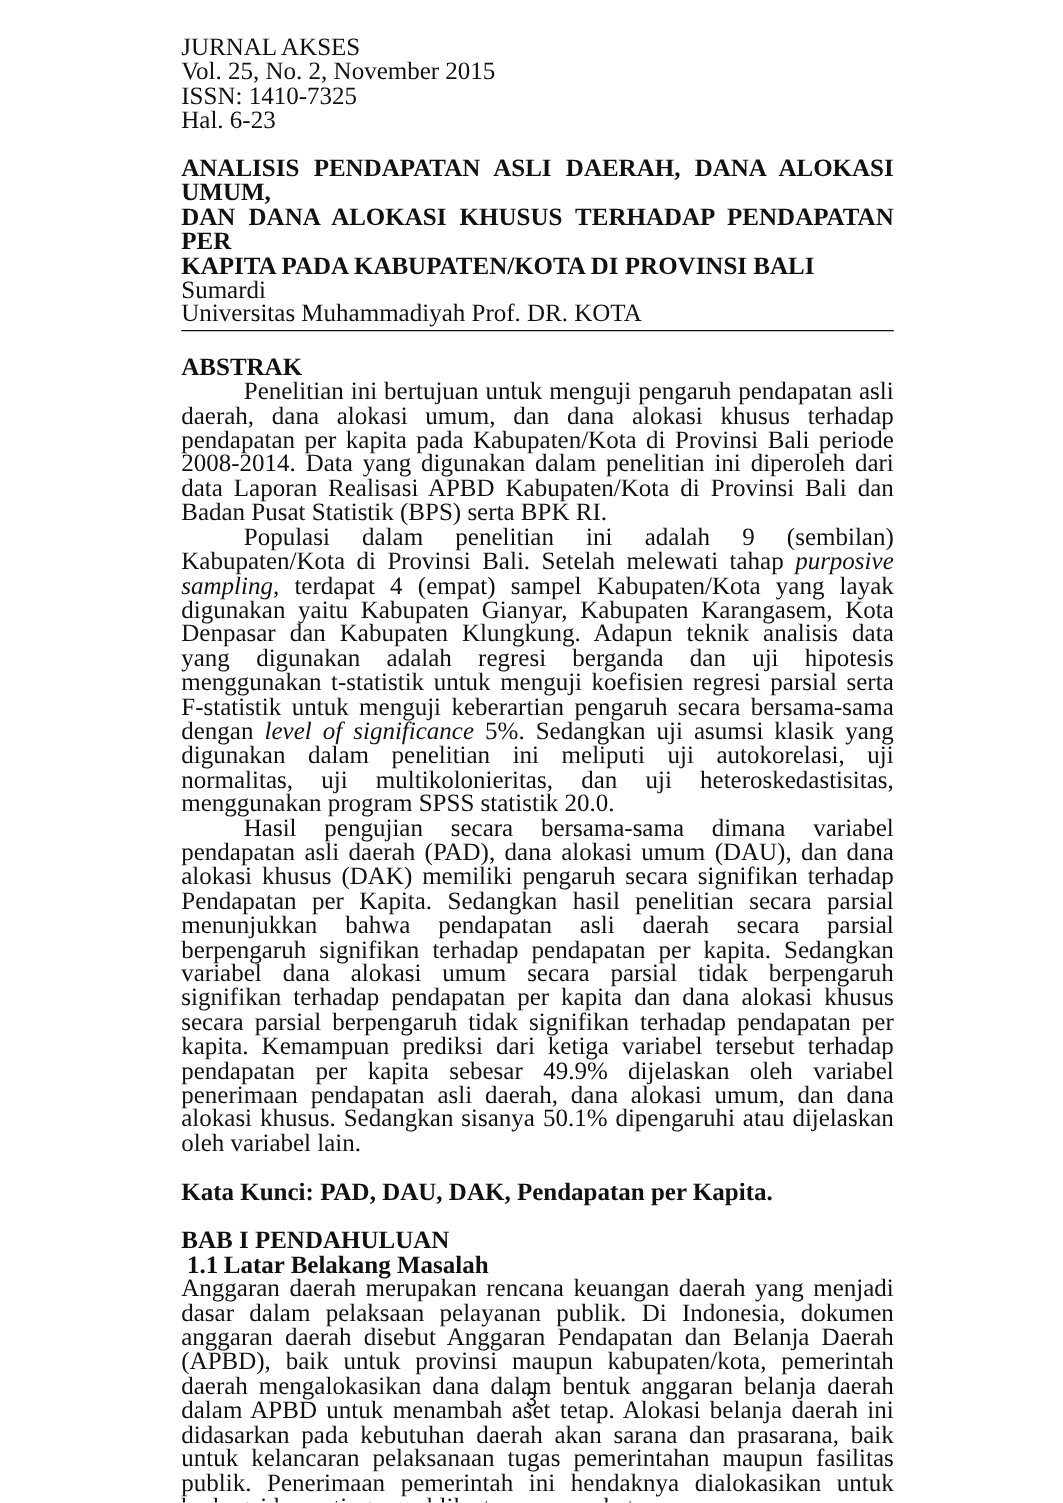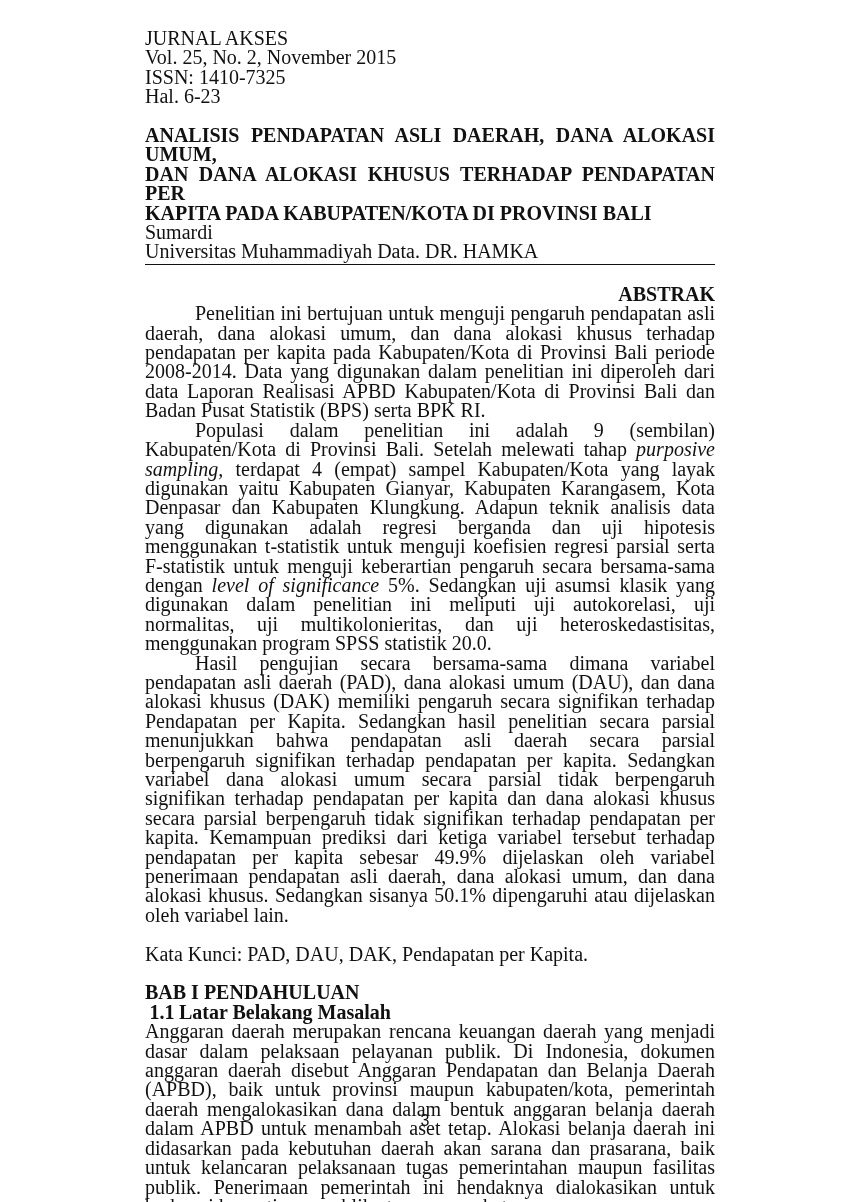--- a/index.html
+++ b/index.html
@@ -6,24 +6,24 @@
     body { width: 850px; height: 1202px; position: relative; overflow: hidden;
            font-family: "Liberation Serif", serif; color: #111111; }
     .page { position: absolute; left: 145px; top: 29px; width: 570px;
             font-size: 20px; line-height: 19.4px; }
     .hdr div { white-space: nowrap; }
     .gap { height: 19.4px; }
     .title { font-weight: bold; text-align: justify; text-align-last: left; }
     .title div { text-align: justify; text-align-last: justify; }
     .title div.last { text-align-last: left; }
     .rule { border-top: 1.6px solid #111; margin-top: 2px; margin-bottom: 0; }
-    .abs-head { font-weight: bold; text-align: right; margin-top: 20px; }
+    .abs-head { font-weight: bold; text-align: left; margin-top: 20px; }
     p { margin: 0; text-align: justify; }
     p.ind { text-indent: 50px; }
-    .kw { margin-top: 19.4px; }
+    .kw { margin-top: 19.4px; font-weight: bold; }
     .bab { font-weight: bold; margin-top: 19.4px; }
     .sub { font-weight: bold; }
     .sub .num { display: inline-block; width: 34px; text-align: center; }
     i { font-style: italic; }
     .pnum { position: absolute; left: 0; width: 850px; top: 1112px; text-align: center;
             font-family: "Liberation Sans", sans-serif; font-size: 16px; }
   </style>
 </head>
 <body>
 
@@ -34,21 +34,21 @@
     <div>ISSN: 1410-7325</div>
     <div>Hal. 6-23</div>
   </div>
   <div class="gap"></div>
   <div class="title">
     <div>ANALISIS  PENDAPATAN  ASLI  DAERAH,  DANA ALOKASI UMUM,</div>
     <div>DAN  DANA  ALOKASI  KHUSUS  TERHADAP  PENDAPATAN  PER</div>
     <div class="last">KAPITA PADA KABUPATEN/KOTA DI PROVINSI BALI</div>
   </div>
   <div>Sumardi</div>
-  <div>Universitas Muhammadiyah Data. DR. HAMKA</div>
+  <div>Universitas Muhammadiyah Prof. DR. KOTA</div>
   <div class="rule"></div>
 
   <div class="abs-head">ABSTRAK</div>
   <p class="ind">Penelitian ini bertujuan untuk menguji pengaruh pendapatan asli daerah, dana alokasi umum, dan dana alokasi khusus  terhadap pendapatan per kapita pada Kabupaten/Kota di Provinsi Bali periode 2008-2014. Data yang digunakan dalam penelitian ini diperoleh dari data Laporan Realisasi APBD Kabupaten/Kota di Provinsi Bali dan Badan Pusat Statistik (BPS) serta BPK RI.</p>
   <p class="ind"><span>Populasi dalam penelitian ini adalah 9 (sembilan) Kabupaten/Kota di Provinsi Bali. Setelah melewati tahap </span><i>purposive sampling,</i><span> terdapat 4 (empat) sampel Kabupaten/Kota yang  layak digunakan yaitu Kabupaten Gianyar, Kabupaten Karangasem, Kota Denpasar dan Kabupaten Klungkung. Adapun teknik analisis data yang digunakan adalah regresi berganda dan uji hipotesis menggunakan t-statistik untuk menguji koefisien regresi parsial serta F-statistik untuk menguji keberartian pengaruh secara bersama-sama dengan </span><i>level of significance</i><span> 5%. Sedangkan uji asumsi klasik yang digunakan dalam penelitian ini meliputi uji autokorelasi, uji normalitas, uji multikolonieritas, dan uji heteroskedastisitas, menggunakan program SPSS statistik 20.0.</span></p>
   <p class="ind">Hasil pengujian secara bersama-sama dimana variabel pendapatan asli daerah (PAD), dana alokasi umum (DAU), dan dana alokasi khusus (DAK) memiliki pengaruh secara signifikan terhadap Pendapatan per Kapita. Sedangkan hasil penelitian secara parsial menunjukkan bahwa pendapatan asli daerah secara parsial berpengaruh signifikan terhadap pendapatan per kapita. Sedangkan variabel dana alokasi umum secara parsial tidak berpengaruh signifikan terhadap pendapatan per kapita dan dana alokasi khusus secara parsial berpengaruh tidak signifikan terhadap pendapatan per kapita. Kemampuan  prediksi  dari  ketiga variabel  tersebut  terhadap  pendapatan per kapita sebesar 49.9%  dijelaskan oleh variabel penerimaan pendapatan asli daerah, dana alokasi umum, dan dana alokasi khusus. Sedangkan sisanya 50.1% dipengaruhi atau dijelaskan oleh variabel lain.</p>
 
   <p class="kw">Kata  Kunci:  PAD, DAU, DAK, Pendapatan per Kapita.</p>
 
   <div class="bab">BAB I PENDAHULUAN</div>

